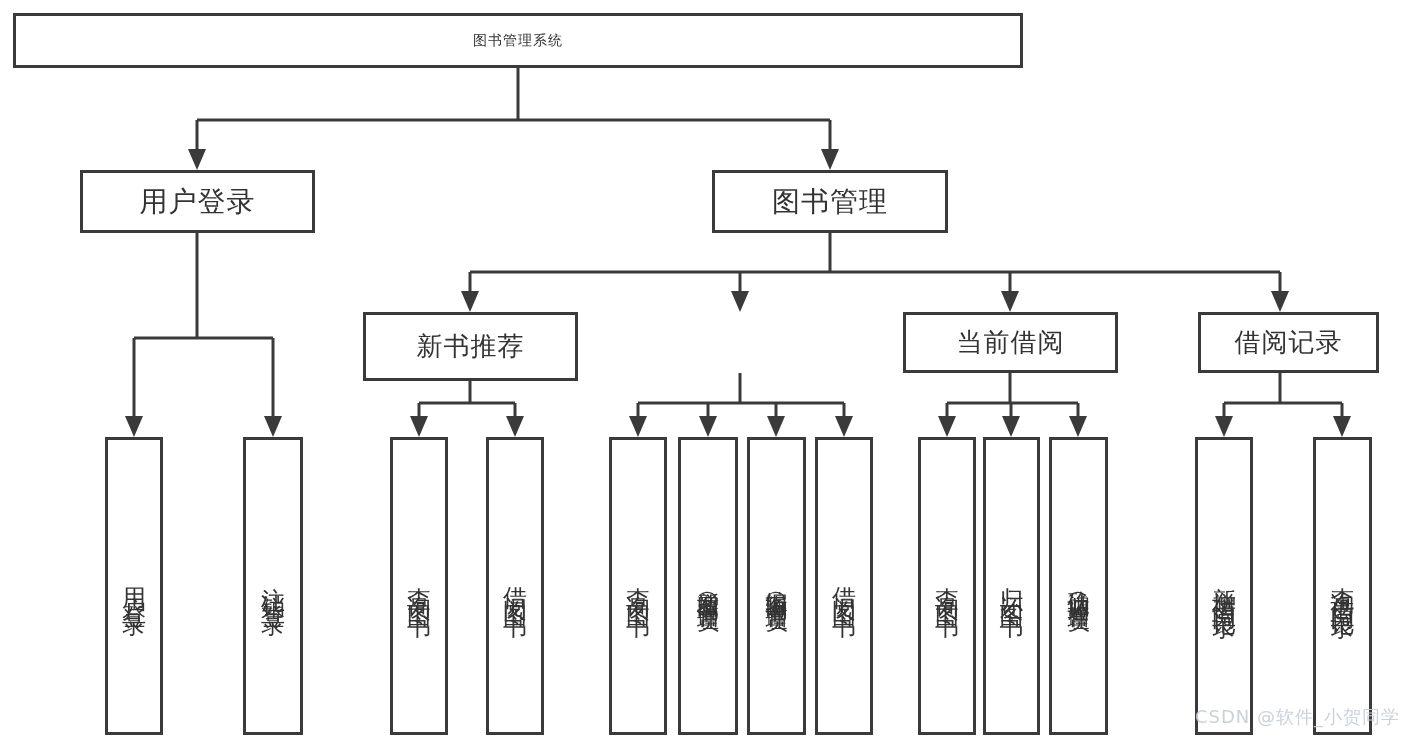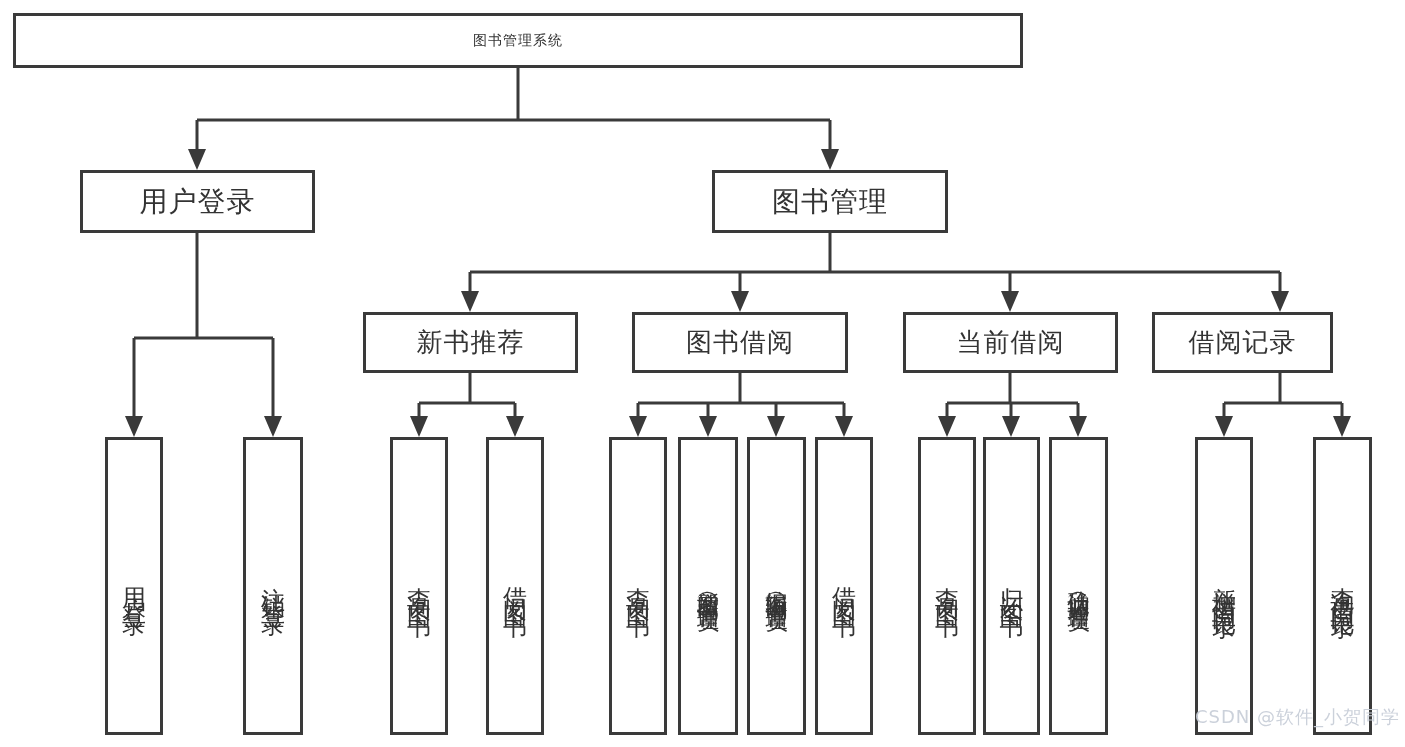--- a/index.html
+++ b/index.html
@@ -81,30 +81,27 @@
     <span class="lbl">图书管理系统</span>
   </div>
 
   <div class="node l2" style="left:80px;top:170px;width:235px;height:63px">
     <span class="lbl">用户登录</span>
   </div>
   <div class="node l2" style="left:712px;top:170px;width:236px;height:63px">
     <span class="lbl">图书管理</span>
   </div>
 
-  <div class="node l3" style="left:363px;top:312px;width:215px;height:61px">
+  <div class="node l3" style="left:363px;top:312px;width:215px;height:69px">
     <span class="lbl">新书推荐</span>
-  </div>
-  <div class="node l3" style="left:632px;top:312px;width:216px;height:61px">
-    <span class="lbl">图书借阅</span>
   </div>
   <div class="node l3" style="left:903px;top:312px;width:215px;height:61px">
     <span class="lbl">当前借阅</span>
   </div>
-  <div class="node l3" style="left:1152px;top:312px;width:181px;height:61px">
+  <div class="node l3" style="left:1198px;top:312px;width:181px;height:61px">
     <span class="lbl">借阅记录</span>
   </div>
 
   <div class="node leaf" style="left:105px;top:437px;width:58px;height:298px">
     <span class="vtext">用户登录</span>
   </div>
   <div class="node leaf" style="left:243px;top:437px;width:60px;height:298px">
     <span class="vtext">注销登录</span>
   </div>
 

